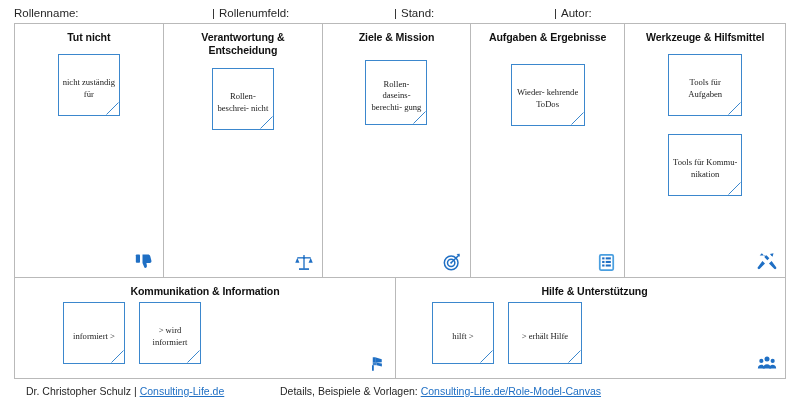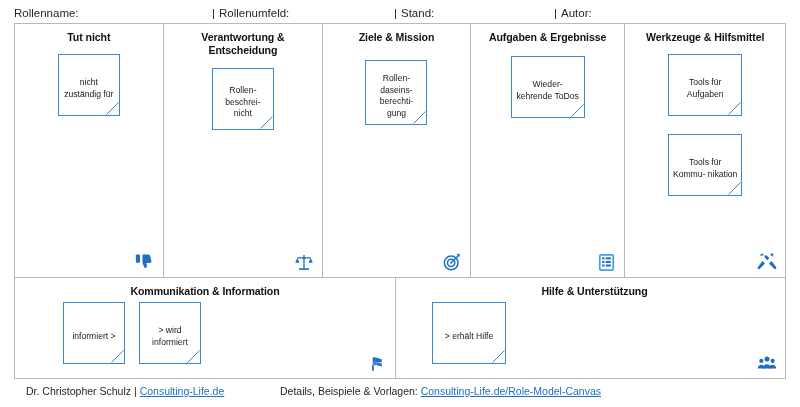--- a/index.html
+++ b/index.html
@@ -77,20 +77,21 @@
     position:relative;
     width:62px;height:62px;
     border:1px solid #3b87cd;
     background:#ffffff;
     box-sizing:border-box;
     display:flex;align-items:center;justify-content:center;
     text-align:center;
     font-size:8.6px;line-height:11.5px;color:#1a1a1a;
     padding:13px 3px 6px 3px;
     margin-bottom:14px;
+    font-family:Liberation Serif, serif;
   }
   .note.tall{height:65px;}
   .note.wide{width:74px;}
   .note .txt{display:block;width:100%;}
 
   
   .note .fold{
     position:absolute;right:0;bottom:0;width:13px;height:13px;overflow:hidden;
   }
   .note .fold svg{display:block;}
@@ -204,21 +205,21 @@
             <circle cx="11" cy="13" r="4.4"></circle>
             <circle cx="11" cy="13" r="1.2" fill="#1f6fc4" stroke="none"></circle>
             <line x1="11" y1="13" x2="20.5" y2="3.5" stroke-width="1.8"></line>
             <path d="M17.5,2.5 l3.8,-0.3 l-0.3,3.8 z" fill="#1f6fc4" stroke="none"></path>
           </svg>
         </div>
       </div>
 
       <div class="cell c4">
         <div class="cell-title">Aufgaben &amp; Ergebnisse</div>
-        <div class="notes stack" style="top:32px;align-items:center;">
+        <div class="notes stack" style="top:40px;align-items:center;">
           <div class="note wide">
             <span class="txt">Wieder- kehrende ToDos</span>
             <span class="fold">
               <svg width="13" height="13" viewBox="0 0 13 13">
                   <path d="M0.5,12.5 L12.5,0.5 L12.5,12.5 Z" fill="#ffffff" stroke="none"></path>
                   <path d="M0.5,12.5 L12.5,0.5" stroke="#3b87cd" stroke-width="1" fill="none"></path>
                 </svg>
             </span>
           </div>
         </div>
@@ -302,20 +303,29 @@
             <path d="M5,10.2 h5.2 v3.4 h-5.2 z" opacity="0.85"></path>
             <path d="M10.2,10.2 l7,1 v4 l-7,-1.6 z"></path>
             <rect x="4" y="13.6" width="2.4" height="7.4"></rect>
           </svg>
         </div>
       </div>
 
       <div class="cell b2">
         <div class="cell-title">Hilfe &amp; Unterstützung</div>
         <div class="notes pair" style="top:24px;left:28px;right:auto;justify-content:flex-start;">
+          <div class="note">
+            <span class="txt">hilft &gt;</span>
+            <span class="fold">
+              <svg width="13" height="13" viewBox="0 0 13 13">
+                  <path d="M0.5,12.5 L12.5,0.5 L12.5,12.5 Z" fill="#ffffff" stroke="none"></path>
+                  <path d="M0.5,12.5 L12.5,0.5" stroke="#3b87cd" stroke-width="1" fill="none"></path>
+                </svg>
+            </span>
+          </div>
           <div class="note wide">
             <span class="txt">&gt; erhält Hilfe</span>
             <span class="fold">
               <svg width="13" height="13" viewBox="0 0 13 13">
                   <path d="M0.5,12.5 L12.5,0.5 L12.5,12.5 Z" fill="#ffffff" stroke="none"></path>
                   <path d="M0.5,12.5 L12.5,0.5" stroke="#3b87cd" stroke-width="1" fill="none"></path>
                 </svg>
             </span>
           </div>
         </div>

